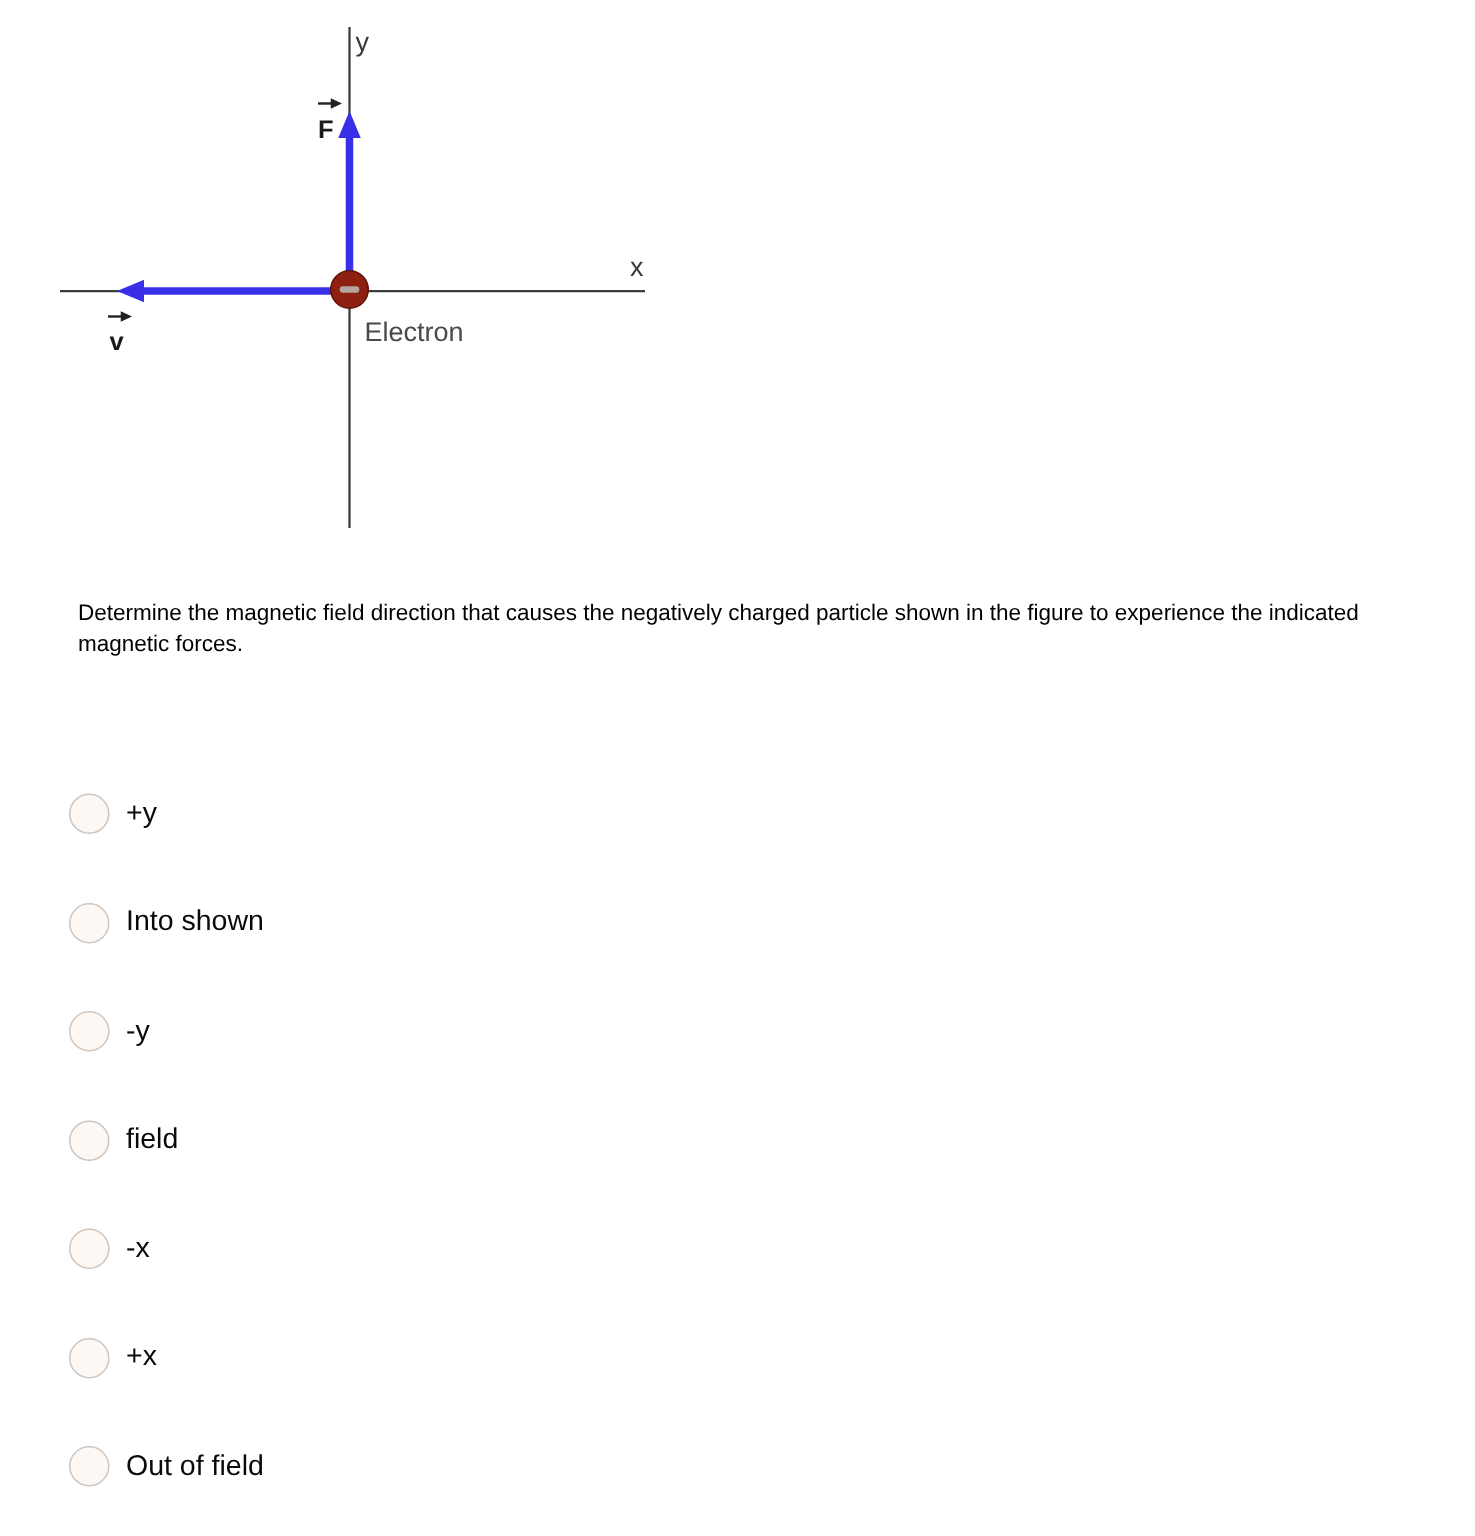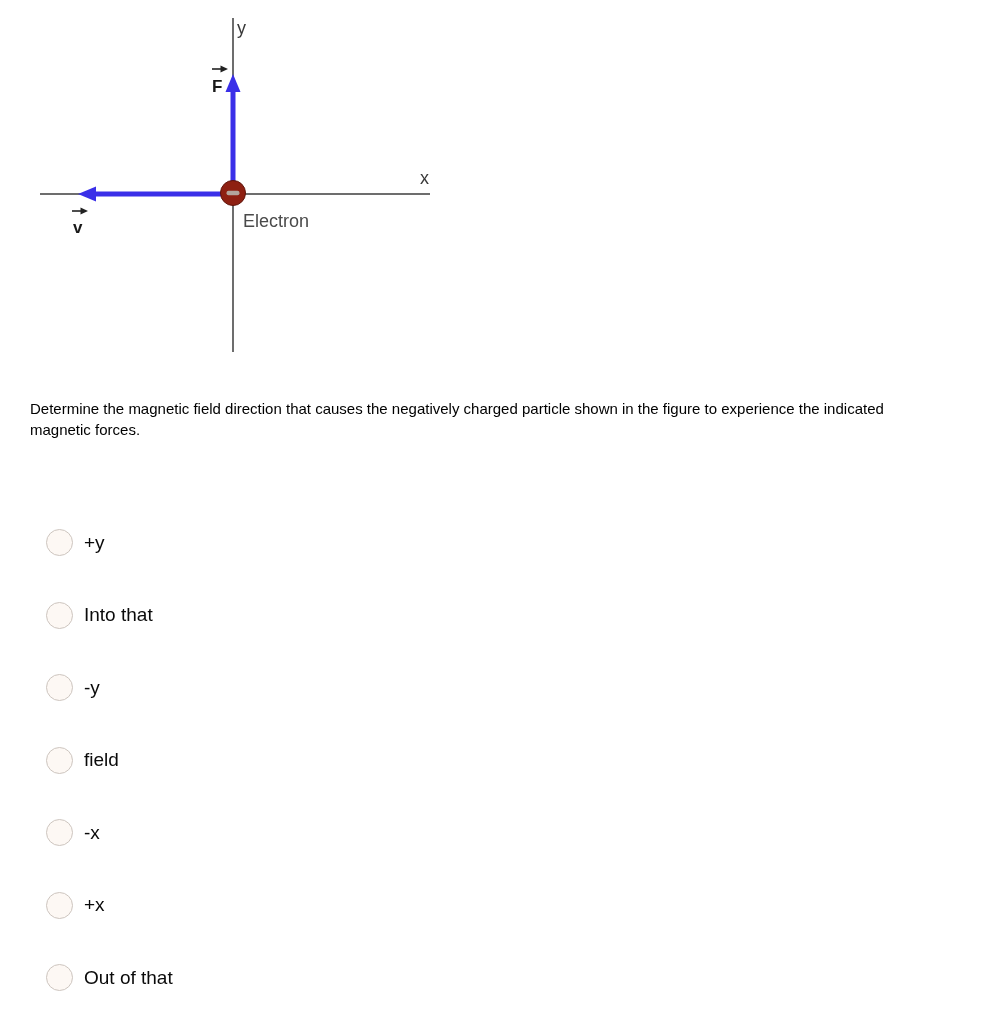--- a/index.html
+++ b/index.html
@@ -36,21 +36,21 @@
   .electron-label {
     font-size: 18px;
     fill: #4a4a4a;
     font-family: "Liberation Sans", sans-serif;
   }
   .vec-hat { stroke: #222; stroke-width: 1.6; }
   .vec-hat-head { fill: #222; }
 
   .question {
     position: absolute;
-    left: 30px;
+    left: 52px;
     top: 398px;
     width: 890px;
     margin: 0;
     font-size: 15px;
     line-height: 21px;
     color: #000;
   }
 
   .options {
     position: absolute;
@@ -119,35 +119,35 @@
 
 <p class="question">Determine the magnetic field direction that causes the negatively charged particle shown in the figure to experience the indicated magnetic forces.</p>
 
 <div class="options">
   <label class="option">
     <input type="radio" name="mc-answer" style="">
     <span class="option-label">+y</span>
   </label>
   <label class="option">
     <input type="radio" name="mc-answer" style="">
-    <span class="option-label">Into that</span>
+    <span class="option-label">Into shown</span>
   </label>
   <label class="option">
     <input type="radio" name="mc-answer" style="">
     <span class="option-label">-y</span>
   </label>
   <label class="option">
     <input type="radio" name="mc-answer" style="">
     <span class="option-label">field</span>
   </label>
   <label class="option">
     <input type="radio" name="mc-answer" style="">
     <span class="option-label">-x</span>
   </label>
   <label class="option">
     <input type="radio" name="mc-answer" style="">
     <span class="option-label">+x</span>
   </label>
   <label class="option">
     <input type="radio" name="mc-answer" style="">
-    <span class="option-label">Out of that</span>
+    <span class="option-label">Out of field</span>
   </label>
 </div>
 
 </body></html>

